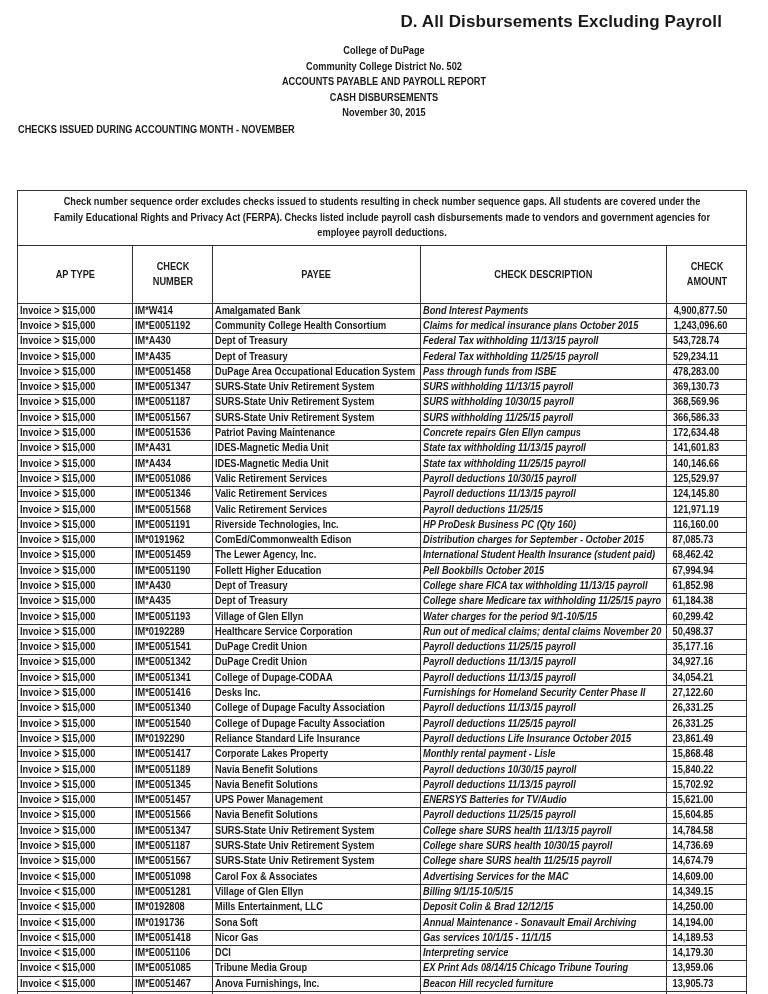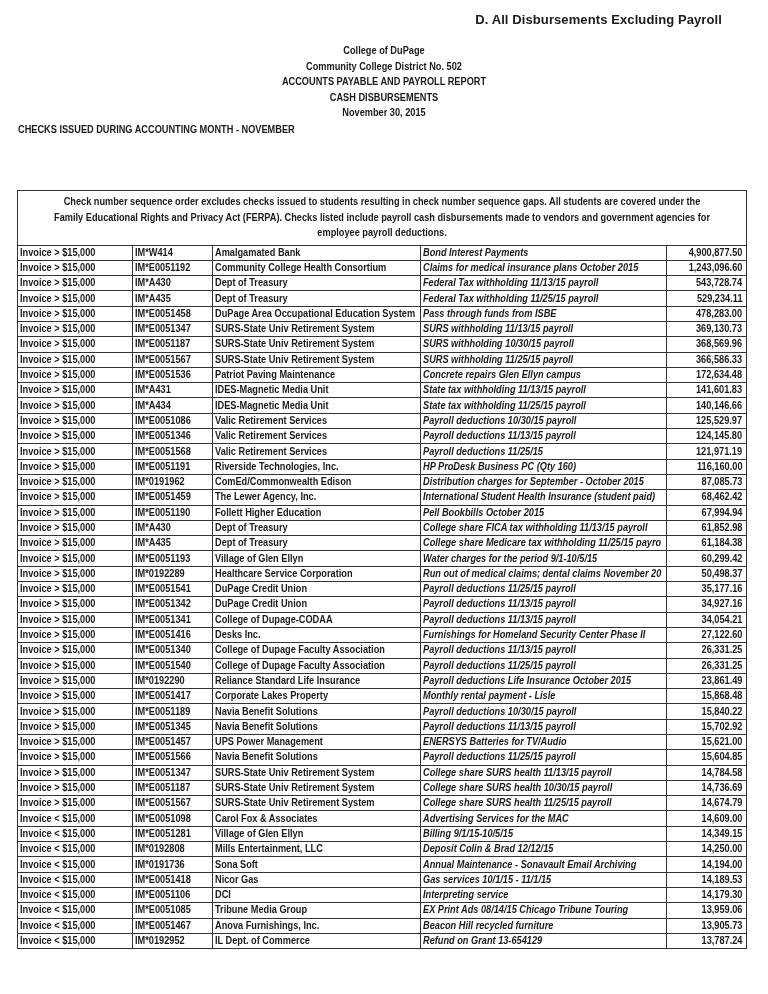--- a/index.html
+++ b/index.html
@@ -2,21 +2,21 @@
 <html><head>
 <meta charset="utf-8">
 <style>
   html, body { margin: 0; padding: 0; background: #ffffff; }
   body {
     width: 768px; height: 994px; position: relative; overflow: hidden;
     font-family: "Liberation Sans", sans-serif; color: #1a1a1a;
   }
   .section-title {
     position: absolute; right: 46px; top: 12px;
-    font-size: 13px; font-weight: bold; letter-spacing: 0.1px;
+    font-size: 17px; font-weight: bold; letter-spacing: 0.1px;
   }
   .heading-block {
     position: absolute; left: 0; width: 768px; top: 43px;
     text-align: center; font-size: 10px; font-weight: bold; line-height: 15.6px;
     transform: scaleX(0.92);
   }
   .checks-issued {
     position: absolute; left: 18px; top: 124px;
     font-size: 10px; font-weight: bold;
     transform-origin: left; transform: scaleX(0.92);
@@ -32,21 +32,21 @@
     white-space: nowrap; overflow: hidden;
   }
   .note-cell {
     text-align: center; font-weight: bold; line-height: 15.5px;
     padding: 3px 4px 4px 4px !important;
     white-space: normal !important;
     height: 44px;
   }
   .head-cell { text-align: center; height: 57px; line-height: 15px; font-weight: bold; }
   .data-row td { height: 14.3px; line-height: 14px; }
-  .col-amount { text-align: right; padding-right: 4px !important; }
+  .col-amount { padding-right: 4px !important; }
   .col-desc { overflow: hidden; text-overflow: clip; font-style: italic; }
   .sq { display: inline-block; transform-origin: left; transform: scaleX(0.92); }
   .note-text { display: inline-block; transform: scaleX(0.92); }
   .head-text { display: inline-block; transform: scaleX(0.92); }
   .amt-text { display: inline-block; transform-origin: right; transform: scaleX(0.92); }
 </style>
 </head>
 <body>
 
 <div class="section-title">D. All Disbursements Excluding Payroll</div>
@@ -68,20 +68,27 @@
     <col style="width:208px">
     <col style="width:246px">
     <col style="width:80px">
   </colgroup>
   <thead>
     <tr>
       <td colspan="5" class="note-cell">
         <span class="note-text">Check number sequence order excludes checks issued to students resulting in check number sequence gaps.  All students are covered under the Family Educational Rights and Privacy Act (FERPA).  Checks listed include payroll cash disbursements made to vendors and government agencies for employee payroll deductions.</span>
       </td>
     </tr>
+    <tr>
+      <th class="head-cell"><span class="head-text">AP TYPE</span></th>
+      <th class="head-cell"><span class="head-text" style="white-space:normal;width:60px">CHECK NUMBER</span></th>
+      <th class="head-cell"><span class="head-text">PAYEE</span></th>
+      <th class="head-cell"><span class="head-text">CHECK DESCRIPTION</span></th>
+      <th class="head-cell"><span class="head-text" style="white-space:normal;width:60px">CHECK AMOUNT</span></th>
+    </tr>
   </thead>
   <tbody id="rows">
       <tr class="data-row">
         <td><span class="sq">Invoice &gt; $15,000</span></td>
         <td><span class="sq">IM*W414</span></td>
         <td><span class="sq">Amalgamated Bank</span></td>
         <td class="col-desc"><span class="sq">Bond Interest Payments</span></td>
         <td class="col-amount"><span class="amt-text">4,900,877.50</span></td>
       </tr>
       <tr class="data-row">

